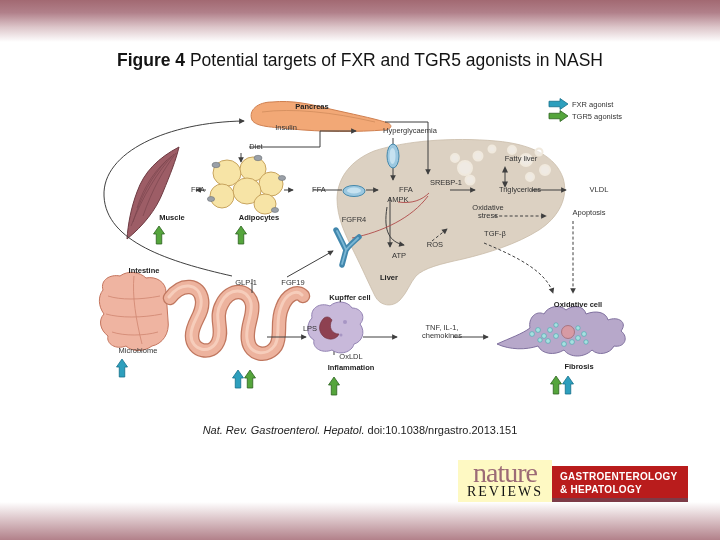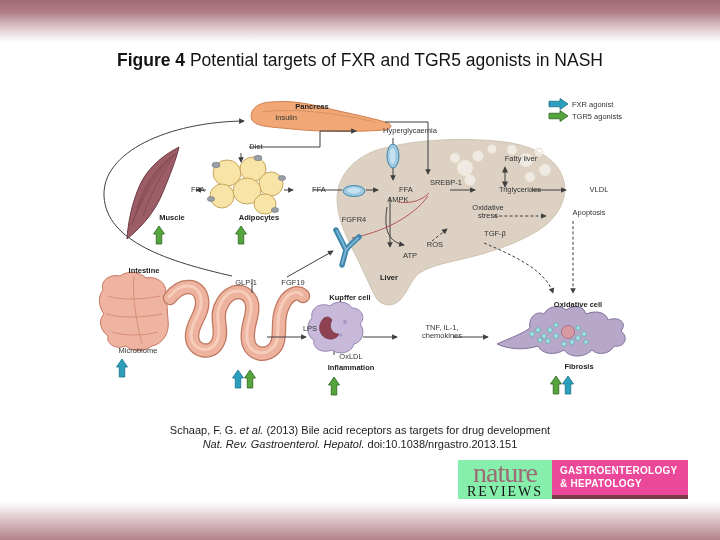--- a/index.html
+++ b/index.html
@@ -14,28 +14,28 @@
   .title .bold{font-weight:bold;}
   .stage{position:absolute;left:0;top:0;width:720px;height:540px;}
   .lb{position:absolute;transform:translateX(-50%);font-size:7.5px;line-height:1.12;
       color:#333;white-space:pre-line;text-align:center;padding-left:32px;}
   .lb.b{font-weight:bold;color:#222;}
   .legend-row{position:absolute;font-size:7.5px;color:#333;}
   .citation{position:absolute;left:0;top:423px;width:720px;text-align:center;
       font-size:11px;line-height:14px;color:#1c1c1c;}
   .citation .it{font-style:italic;}
   .logo{position:absolute;left:458px;top:460px;display:flex;align-items:stretch;}
-  .logo .brand{width:94px;text-align:center;background:#86efac;padding-top:1px;}
+  .logo .brand{width:94px;text-align:center;background:#fef9c3;padding-top:1px;}
   .logo .nature{font-family:"Liberation Serif",serif;font-size:28px;line-height:24px;
       color:#9c6b76;letter-spacing:-1px;}
   .logo .reviews{font-family:"Liberation Serif",serif;font-size:14px;letter-spacing:2px;
       color:#141414;line-height:14px;}
-  .logo .jbox{width:128px;background:#ec4899;border-bottom:4px solid #7d3b47;
+  .logo .jbox{width:128px;background:#b91c1c;border-bottom:4px solid #7d3b47;
       color:#ffffff;font-weight:bold;font-size:10px;line-height:12.5px;
-      padding:5px 0 2px 8px;letter-spacing:0.3px;}
+      padding:5px 0 2px 8px;letter-spacing:0.3px;margin-top:6px;}
   svg{position:absolute;left:0;top:0;}
   .ln{stroke:#3f3f3f;stroke-width:1;fill:none;}
   .dash{stroke-dasharray:3,2.2;}
   .red{stroke:#b04a48;stroke-width:0.9;fill:none;}
   .arr-green{fill:#55a53c;stroke:#2c621f;stroke-width:0.8;}
   .arr-teal{fill:#2d9fbd;stroke:#15708a;stroke-width:0.8;}
 </style>
 </head>
 <body>
 
@@ -220,34 +220,34 @@
       <use href="#fat-up" xlink:href="#fat-up" transform="translate(568,376)" class="arr-teal"></use>
     </g>
 
     <g>
       <use href="#fat-right" xlink:href="#fat-right" transform="translate(549,104)" class="arr-teal"></use>
       <use href="#fat-right" xlink:href="#fat-right" transform="translate(549,116)" class="arr-green"></use>
     </g>
   </svg>
 
   <div class="lb b" style="left:296px;top:103px">Pancreas</div>
-  <div class="lb" style="left:270px;top:114px">Insulin</div>
+  <div class="lb" style="left:270px;top:124px">Insulin</div>
   <div class="lb" style="left:394px;top:127px">Hyperglycaemia</div>
   <div class="lb" style="left:240px;top:143px">Diet</div>
   <div class="lb" style="left:182px;top:186px">FFA</div>
   <div class="lb" style="left:303px;top:186px">FFA</div>
   <div class="lb" style="left:390px;top:186px">FFA</div>
   <div class="lb" style="left:382px;top:196px">AMPK</div>
   <div class="lb" style="left:430px;top:179px">SREBP-1</div>
   <div class="lb b" style="left:156px;top:214px">Muscle</div>
   <div class="lb b" style="left:243px;top:214px">Adipocytes</div>
   <div class="lb" style="left:338px;top:216px">FGFR4</div>
   <div class="lb b" style="left:373px;top:274px">Liver</div>
   <div class="lb" style="left:419px;top:241px">ROS</div>
-  <div class="lb" style="left:394px;top:252px">ATP</div>
+  <div class="lb" style="left:383px;top:252px">ATP</div>
   <div class="lb" style="left:472px;top:204px">Oxidative
 stress</div>
   <div class="lb" style="left:479px;top:230px">TGF-β</div>
   <div class="lb" style="left:505px;top:155px">Fatty liver</div>
   <div class="lb" style="left:504px;top:186px">Triglycerides</div>
   <div class="lb" style="left:583px;top:186px">VLDL</div>
   <div class="lb" style="left:573px;top:209px">Apoptosis</div>
   <div class="lb b" style="left:128px;top:267px">Intestine</div>
   <div class="lb" style="left:230px;top:279px">GLP-1</div>
   <div class="lb" style="left:277px;top:279px">FGF19</div>
@@ -262,21 +262,20 @@
   <div class="lb b" style="left:563px;top:363px">Fibrosis</div>
 
   <div class="legend-row" style="left:572px;top:100px">
     <span>FXR agonist</span>
   </div>
   <div class="legend-row" style="left:572px;top:112px">
     <span>TGR5 agonists</span>
   </div>
 
   <div class="citation">
-    <div><span>Schaap, F. G. </span><span class="it">et al.</span><span> (2013) Bile acid receptors as targets for drug development</span></div>
     <div><span class="it">Nat. Rev. Gastroenterol. Hepatol.</span><span> doi:10.1038/nrgastro.2013.151</span></div>
   </div>
 
   <div class="logo">
     <div class="brand">
       <div class="nature">nature</div>
       <div class="reviews">REVIEWS</div>
     </div>
     <div class="jbox">
       <div>GASTROENTEROLOGY</div>

